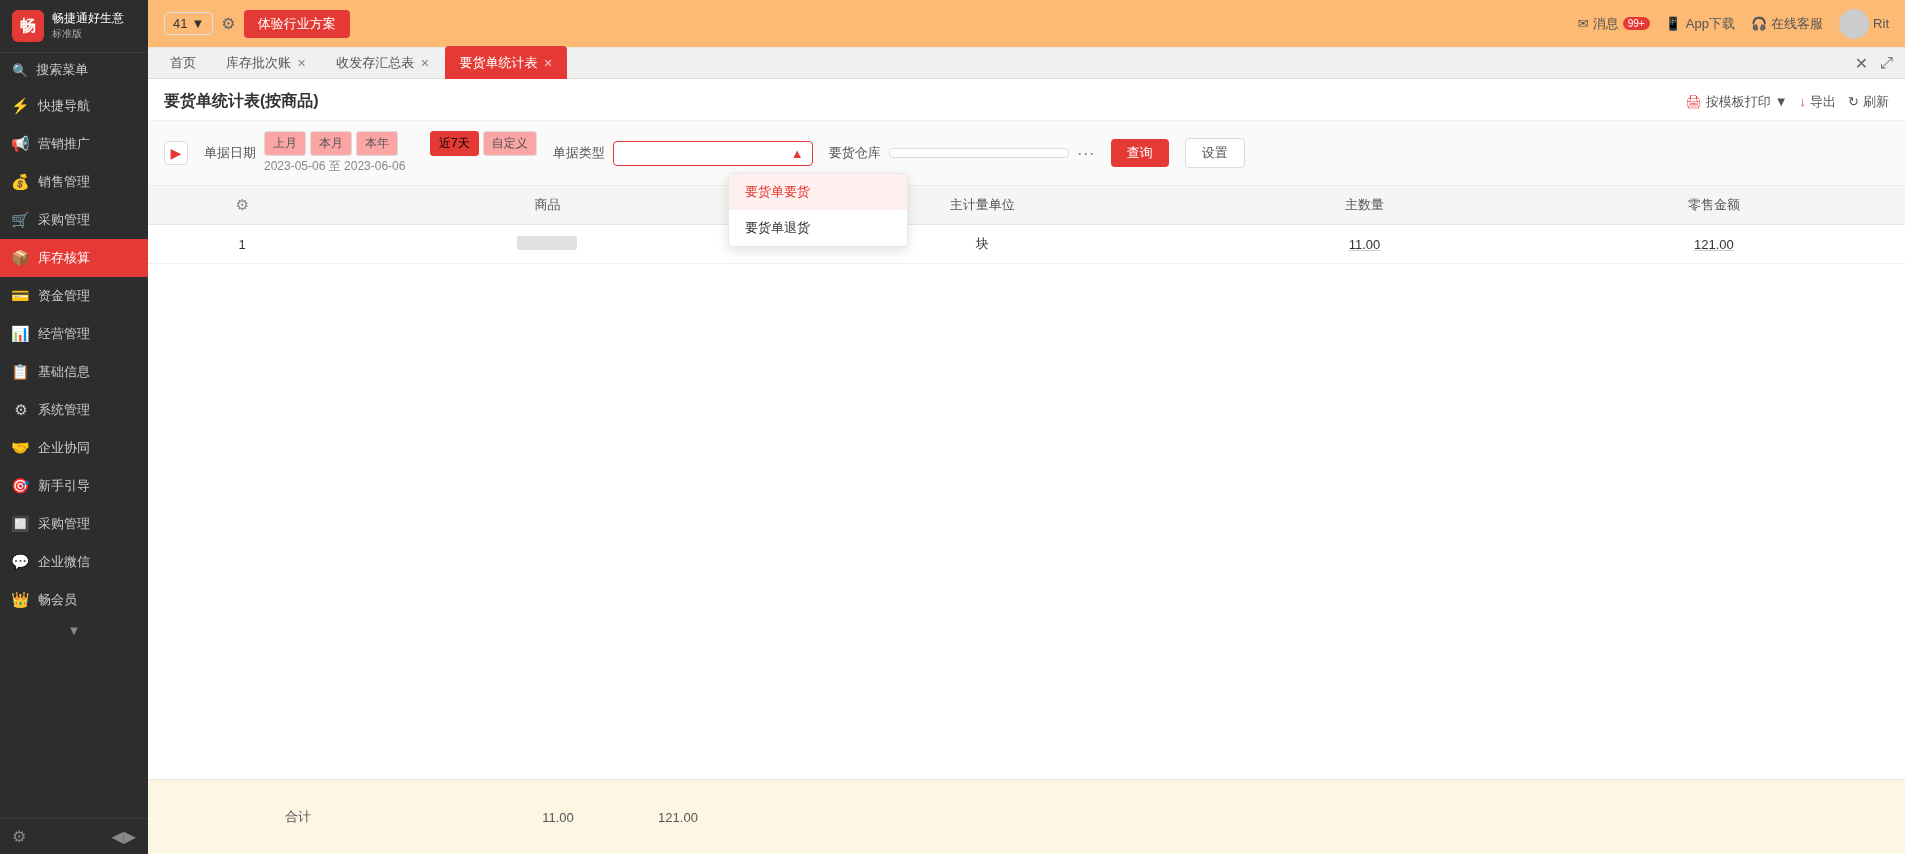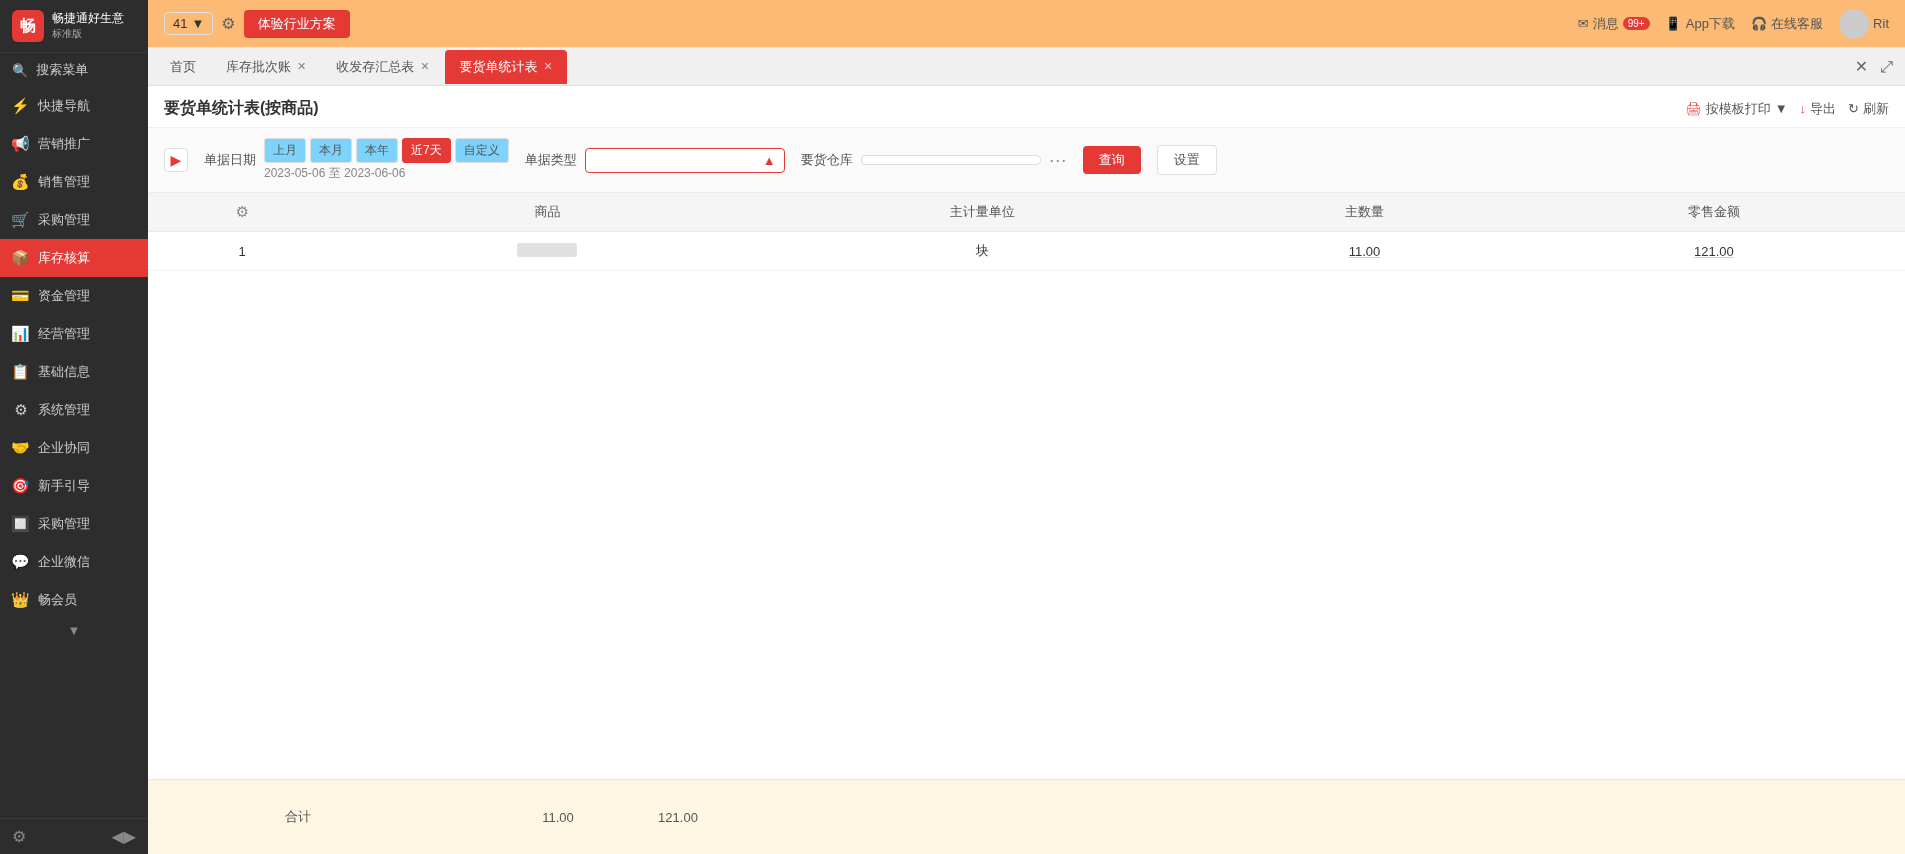--- a/index.html
+++ b/index.html
@@ -176,21 +176,21 @@
     }
 
     
     .tab-bar {
       background: #f0f0f0;
       display: flex;
       align-items: center;
       border-bottom: 1px solid #ddd;
       flex-shrink: 0;
       padding: 0 8px;
-      height: 38px;
+      height: 31px;
     }
     .tab-item {
       display: flex;
       align-items: center;
       padding: 8px 14px;
       font-size: 13px;
       color: #555;
       cursor: pointer;
       border-radius: 4px 4px 0 0;
       gap: 6px;
@@ -288,29 +288,30 @@
     }
     .date-btns {
       display: flex;
       align-items: center;
       gap: 4px;
     }
     .date-btn {
       padding: 3px 8px;
       border: 1px solid #ddd;
       border-radius: 3px;
-      background: #7dd3fc;
+      background: #fca5a5;
       font-size: 12px;
       color: #555;
       cursor: pointer;
     }
     .date-btn.more {
       background: #e53935;
-      color: #ffffff;
+      color: #000000;
       border-color: #e53935;
+      margin-left: 28px;
     }
     .date-range-text {
       font-size: 12px;
       color: #888;
       margin-top: 2px;
     }
     .filter-date-group {
       display: flex;
       flex-direction: column;
     }
@@ -643,20 +644,26 @@
 
       <div class="filter-warehouse">
         <span class="filter-label">要货仓库</span>
         <div class="warehouse-input"></div>
         <span class="filter-more-btn">···</span>
       </div>
 
       <button class="query-btn">查询</button>
       <button class="settings-btn">设置</button>
 
+      <div class="dropdown-overlay">
+        <div id="dropdown-items-container">
+            <div class="dropdown-item selected">要货单要货</div>
+            <div class="dropdown-item">要货单退货</div>
+          </div>
+      </div>
     </div>
 
     <div class="table-container">
       <table>
         <thead>
           <tr>
             <th>
               <span class="table-settings-icon">⚙</span>
             </th>
             <th>商品</th>

